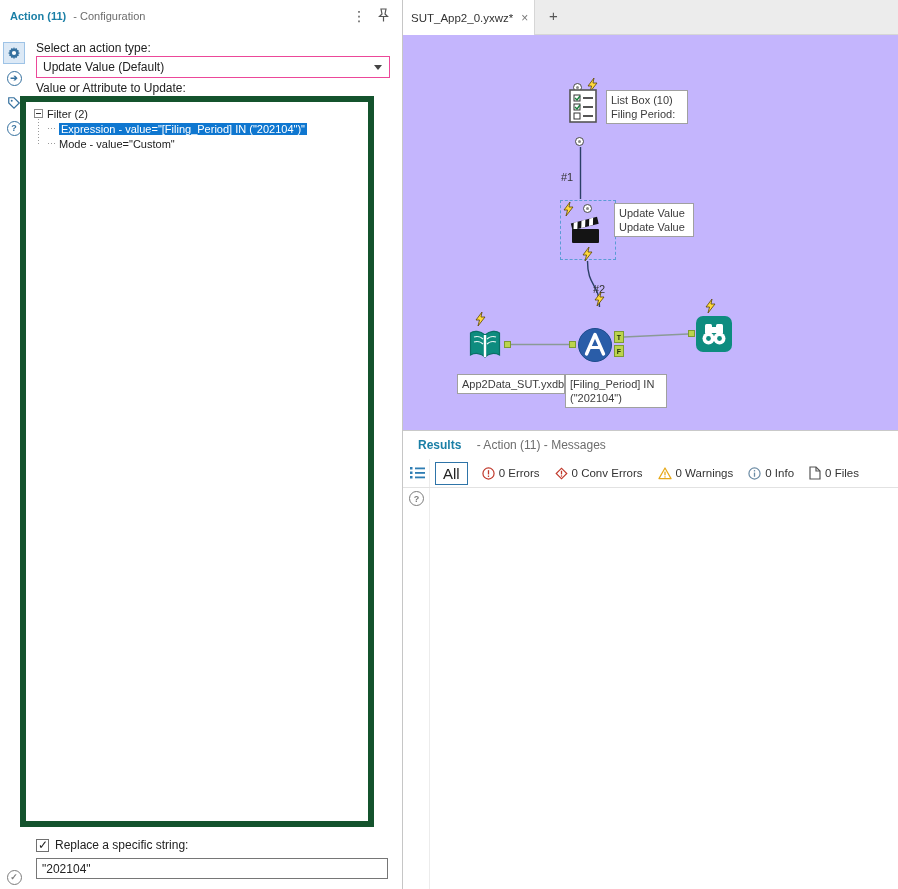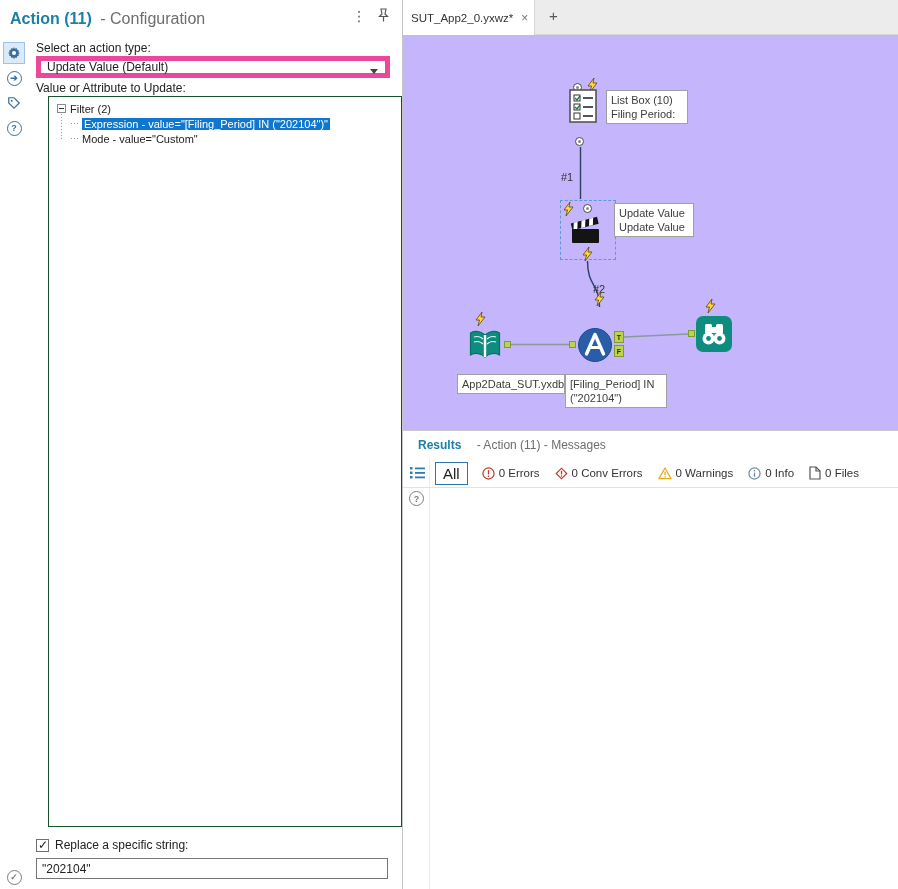--- a/index.html
+++ b/index.html
@@ -5,48 +5,48 @@
   * { margin:0; padding:0; box-sizing:border-box; }
   html,body { background:#fff; }
   #app {
     position:relative; width:898px; height:889px; overflow:hidden;
     background:#fff; font-family:"Liberation Sans", sans-serif;
     font-size:12px; color:#222;
   }
   .abs { position:absolute; }
 
   
-  #config-title { left:10px; top:10px; font-size:16px; }
+  #config-title { left:10px; top:10px; font-size:11px; }
   #config-title .t1 { color:#1b7fa6; font-weight:bold; }
   #config-title .t2 { color:#6d6d6d; margin-left:4px; }
   #config-menu-dots { left:352px; top:8px; color:#555; font-size:14px; cursor:pointer; }
   #config-pin { left:377px; top:8px; }
 
   #side-strip { left:0; top:34px; width:28px; height:855px; background:#fff; }
   .strip-icon { position:absolute; left:3px; width:22px; height:22px;
     display:flex; align-items:center; justify-content:center; cursor:pointer; }
   .strip-icon.active { background:#dce9f6; border:1px solid #9ec3e6; }
   .circ { width:15px; height:15px; border:1.4px solid #36719f; border-radius:50%;
     display:flex; align-items:center; justify-content:center;
     font-size:9px; color:#36719f; font-weight:bold; }
   .circ.gray { border-color:#7c7c7c; color:#7c7c7c; }
 
   .field-label { color:#222; font-size:12px; }
   #action-type-select {
     left:36px; top:56px; width:354px; height:22px; background:#fff;
-    border:5px solid #ec4899; display:flex; align-items:center;
+    border:1px solid #ec4899; display:flex; align-items:center;
     padding:0 22px 0 6px; cursor:pointer;
   }
   #action-type-select .caret { position:absolute; right:7px; top:8px;
     width:0; height:0; border-left:4px solid transparent; border-right:4px solid transparent;
     border-top:5px solid #444; }
 
   #tree-box {
-    left:48px; top:96px; width:354px; height:731px;
-    border:1px solid #14532d; background:#fff; font-size:11px;
+    left:20px; top:96px; width:354px; height:731px;
+    border:6px solid #14532d; background:#fff; font-size:11px;
     padding:4px 16px 0 8px; overflow:hidden;
   }
   .tree-root-row { display:flex; align-items:center; height:15px; }
   .expander { width:9px; height:9px; border:1px solid #8a8a8a; background:#fff;
     position:relative; margin-right:4px; flex:0 0 auto; cursor:pointer; }
   .expander::after { content:""; position:absolute; left:1px; right:1px; top:3px;
     border-top:1px solid #333; }
   .tree-children { position:relative; margin-left:4px; padding-left:10px; }
   .tree-children::before { content:""; position:absolute; left:0; top:-2px; bottom:7px; width:1px;
     background-image:repeating-linear-gradient(to bottom,#9a9a9a 0 1px,transparent 1px 3px); }

